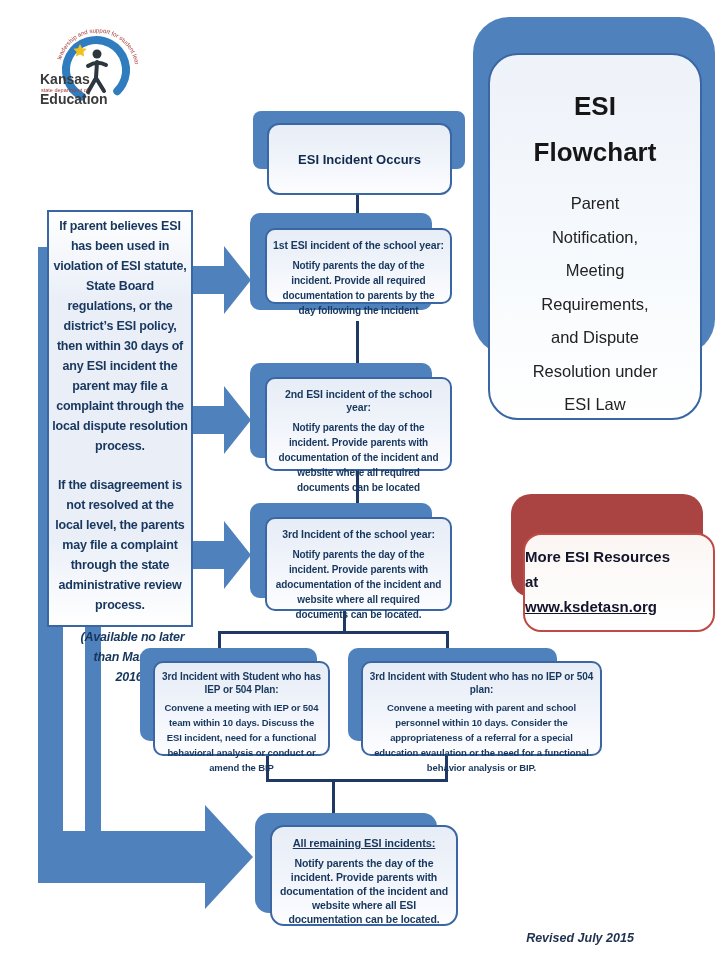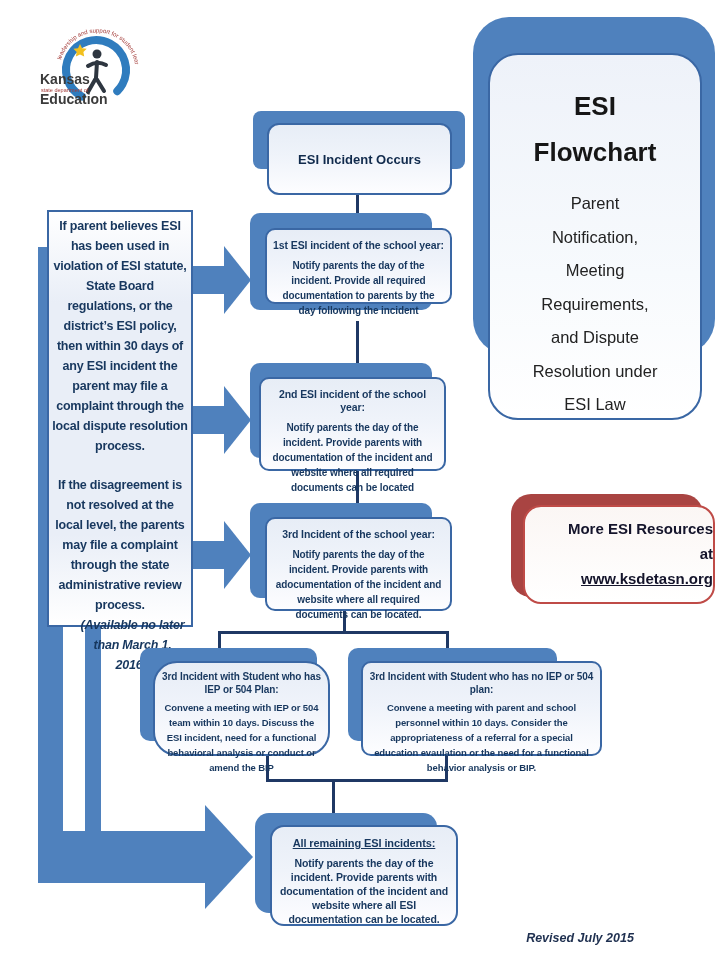--- a/index.html
+++ b/index.html
@@ -37,24 +37,24 @@
   .title-card{position:absolute;left:488px;top:53px;width:214px;height:367px;
         background:linear-gradient(180deg,#eef2f9 0%,#f7fafd 60%,#ffffff 100%);
         border:2.5px solid #3a67a4;border-radius:30px;box-sizing:border-box;
         color:#161616;text-align:center;padding-top:28px;}
   .title-card .big{font-size:26px;font-weight:700;line-height:46px;}
   .title-card .sub{font-size:16.5px;line-height:33.5px;margin-top:12px;color:#222;}
 
   
   .red-shadow{position:absolute;left:511px;top:494px;width:192px;height:103px;
         background:#a94442;border-radius:20px;}
-  .red-box{position:absolute;left:523px;top:505px;width:192px;height:99px;
+  .red-box{position:absolute;left:523px;top:533px;width:192px;height:99px;
         background:linear-gradient(180deg,#fbf6f4 0%,#ffffff 100%);
         border:2.5px solid #bf4b47;border-radius:18px;box-sizing:border-box;
-        color:#14142b;text-align:right;font-size:15px;line-height:25px;font-weight:600;
+        color:#14142b;text-align:left;font-size:15px;line-height:25px;font-weight:600;
         padding-top:9px;}
   .red-box .lnk{text-decoration:underline;color:#14142b;}
 
   .footer{position:absolute;left:505px;top:931px;width:150px;text-align:center;
         font-size:12.5px;font-weight:700;color:#1f3050;font-style:italic;}
 
   .logo{position:absolute;left:33px;top:20px;}
 </style>
 </head>
 <body>
@@ -101,21 +101,21 @@
        border-top:34px solid transparent;border-bottom:34px solid transparent;
        border-left:27px solid #4f81bd;"></div>
 
   <div class="bluebar" style="left:193px;top:541px;width:32px;height:28px;"></div>
   <div class="tri-right" style="left:224px;top:521px;
        border-top:34px solid transparent;border-bottom:34px solid transparent;
        border-left:27px solid #4f81bd;"></div>
 
   <div class="panel-left">
     <div class="para">If parent believes ESI has been used in violation of ESI statute, State Board regulations, or the district’s ESI policy, then within 30 days of any ESI incident the parent may file a complaint through the local dispute resolution process.</div>
-    <div class="para" style="margin-bottom:0;">If the disagreement is not resolved at the local level, the parents may file a complaint through the state administrative review process.</div>
+    <div class="para" style="margin-bottom:12px;">If the disagreement is not resolved at the local level, the parents may file a complaint through the state administrative review process.</div>
     <div class="note">(Available no later than March 1, 2016.)</div>
   </div>
 
   <div class="vline" style="left:356px;top:181px;width:3px;height:35px;"></div>
   <div class="vline" style="left:356px;top:321px;width:3px;height:44px;"></div>
   <div class="vline" style="left:356px;top:469px;width:3px;height:36px;"></div>
 
   <div class="vline" style="left:343px;top:610px;width:3px;height:23px;"></div>
   <div class="hline" style="left:218px;top:631px;width:231px;height:3px;"></div>
   <div class="vline" style="left:218px;top:631px;width:3px;height:19px;"></div>
@@ -131,33 +131,33 @@
     <span>ESI Incident Occurs</span>
   </div>
 
   <div class="shadow" style="left:250px;top:213px;width:182px;height:97px;"></div>
   <div class="node pad" style="left:265px;top:228px;width:187px;height:76px;">
     <div class="ttl">1st ESI incident of the school year:</div>
     <div class="bdy">Notify parents the day of the incident. Provide all required documentation to parents by the day following the incident</div>
   </div>
 
   <div class="shadow" style="left:250px;top:363px;width:182px;height:95px;"></div>
-  <div class="node pad" style="left:259px;top:377px;width:187px;height:94px;">
+  <div class="node pad" style="left:265px;top:377px;width:187px;height:94px;">
     <div class="ttl">2nd ESI incident of the school year:</div>
     <div class="bdy">Notify parents the day of the incident. Provide parents with documentation of the incident and website where all required documents can be located</div>
   </div>
 
   <div class="shadow" style="left:250px;top:503px;width:182px;height:95px;"></div>
   <div class="node pad" style="left:265px;top:517px;width:187px;height:94px;">
     <div class="ttl">3rd Incident of the school year:</div>
     <div class="bdy">Notify parents the day of the incident. Provide parents with adocumentation of the incident and website where all required documents can be located.</div>
   </div>
 
   <div class="shadow" style="left:140px;top:648px;width:177px;height:93px;"></div>
-  <div class="node pad" style="left:153px;top:661px;width:177px;height:95px;padding-top:7px;border-radius:24px;">
+  <div class="node pad" style="left:153px;top:661px;width:177px;height:95px;padding-top:7px;">
     <div class="ttl" style="font-size:10px;margin-bottom:4px;">3rd Incident with Student who has IEP or 504 Plan:</div>
     <div class="bdy" style="font-size:9.5px;">Convene a meeting with IEP or 504 team within 10 days. Discuss the ESI incident, need for a functional behavioral analysis or conduct or amend the BIP</div>
   </div>
 
   <div class="shadow" style="left:348px;top:648px;width:209px;height:93px;"></div>
   <div class="node pad" style="left:361px;top:661px;width:241px;height:95px;padding-top:7px;">
     <div class="ttl" style="font-size:10px;margin-bottom:4px;">3rd Incident with Student who has no IEP or 504 plan:</div>
     <div class="bdy" style="font-size:9.5px;">Convene a meeting with parent and school personnel within 10 days. Consider the appropriateness of a referral for a special education evaulation or the need for a functional behavior analysis or BIP.</div>
   </div>
 

